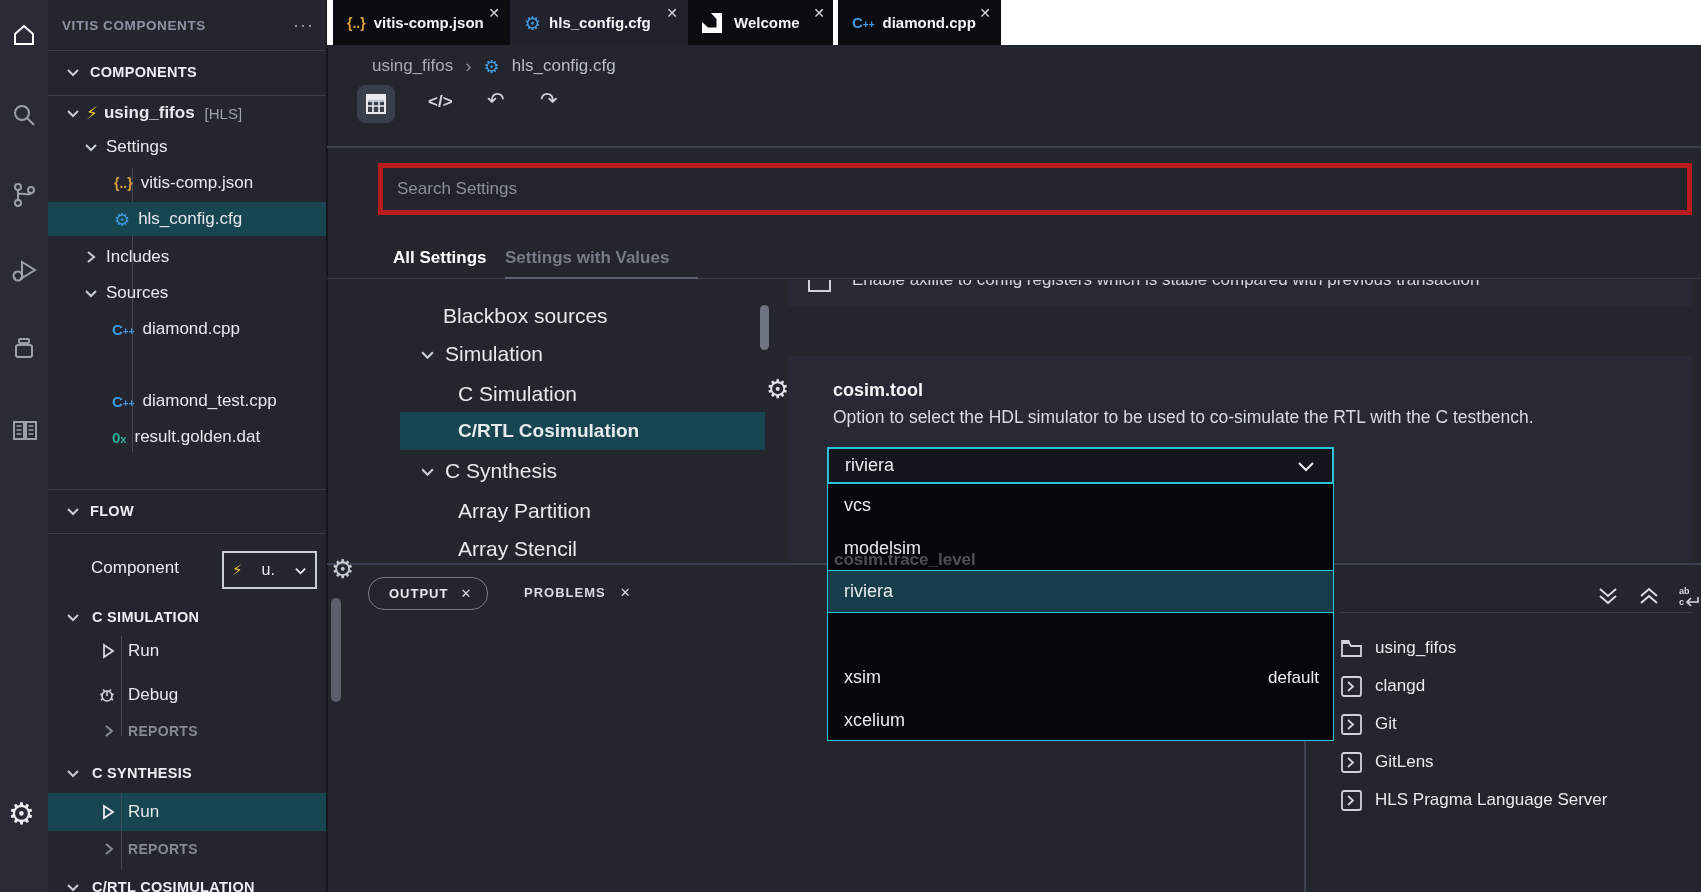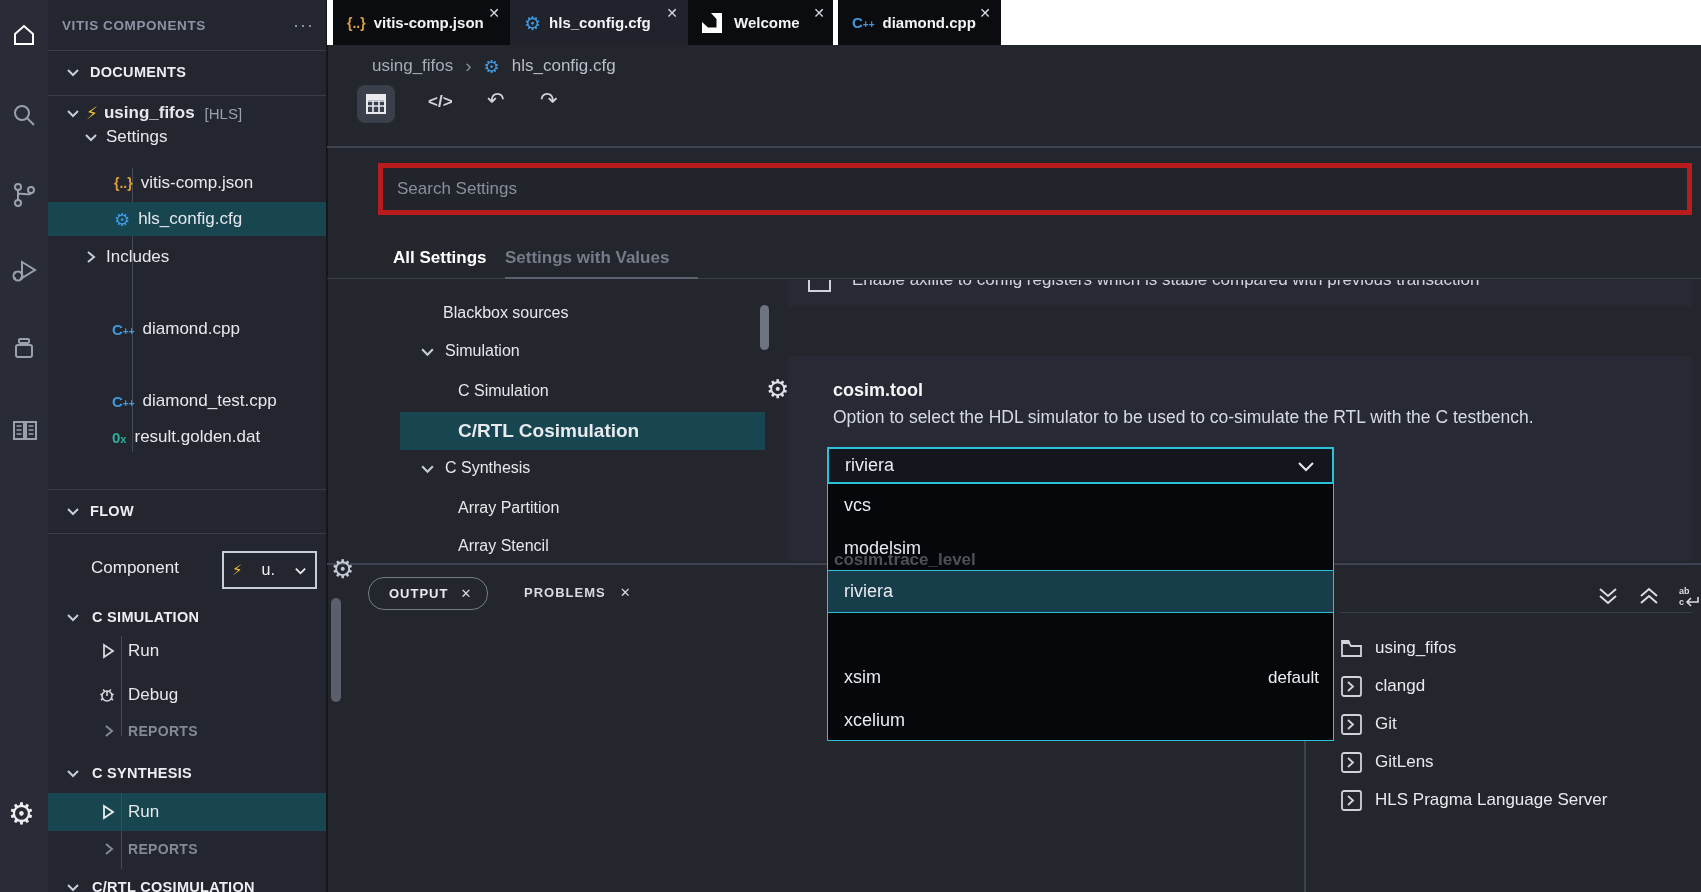--- a/index.html
+++ b/index.html
@@ -32,21 +32,21 @@
   .h-div{position:absolute;height:2px;background:#3e4250;}
   .v-div{position:absolute;width:2px;background:#3e4250;}
   .crumb{font-size:17px;color:#a7abb6;}
   .tool-ico{color:#d2d5dd;font-size:21px;}
   
   #search-input{position:absolute;left:378px;top:163px;width:1314px;height:52px;box-sizing:border-box;
     background:#22242c;border:5px solid #b91c1c;color:#c6cad3;font-size:17px;padding:0 14px;outline:none;
     font-family:"Liberation Sans","DejaVu Sans",sans-serif;}
   #search-input::placeholder{color:#8a8f9b;}
   .set-tab{position:absolute;top:248px;font-size:17px;}
-  .stree-row{position:absolute;font-size:16px;color:#e6e8ec;display:flex;align-items:center;}
+  .stree-row{position:absolute;font-size:21px;color:#e6e8ec;display:flex;align-items:center;}
   .block{position:absolute;left:788px;width:904px;background:#272a34;}
   
   #dd-select{position:absolute;left:827px;top:447px;width:507px;height:37px;box-sizing:border-box;
     border:2px solid #2bc2d9;background:#14161d;display:flex;align-items:center;z-index:31;}
   #dd-list{position:absolute;left:827px;top:484px;width:507px;height:257px;box-sizing:border-box;
     background:#06070b;border-left:1px solid #2bc2d9;border-right:1px solid #2bc2d9;border-bottom:1px solid #2bc2d9;z-index:30;}
   .dd-row{position:absolute;left:0;width:100%;height:43px;display:flex;align-items:center;
     font-size:18px;color:#e9ebf0;box-sizing:border-box;padding-left:16px;z-index:2;}
   .dd-row.hl{background:#163d49;border-top:1px solid #2bc2d9;border-bottom:1px solid #2bc2d9;z-index:3;}
   
@@ -111,53 +111,59 @@
     <div class="abs row" style="left:14px;top:8px;width:252px;height:34px;justify-content:space-between">
       <span style="font-weight:bold;font-size:13.5px;letter-spacing:.6px;color:#8d93a5">VITIS COMPONENTS</span>
       <span style="color:#9aa0ac;font-size:18px;letter-spacing:1px">···</span>
     </div>
     <div class="sb-divider" style="top:50px"></div>
 
     <div class="tree-row" style="top:55px">
       <svg class="chev" style="margin:0 10px 0 18px" width="14" height="14" viewBox="0 0 14 14">
           <path d="M2 5 L7 10 L12 5" fill="none" stroke="#c8ccd5" stroke-width="2"></path>
         </svg>
-      <span class="sec-head">DOCUMENTS</span>
+      <span class="sec-head">COMPONENTS</span>
     </div>
     <div class="sb-divider" style="top:95px"></div>
 
     <div class="guide" style="left:84px;top:168px;height:284px"></div>
 
     <div class="tree-row" style="top:96px">
       <svg class="chev" style="margin:0 6px 0 18px" width="14" height="14" viewBox="0 0 14 14">
           <path d="M2 5 L7 10 L12 5" fill="none" stroke="#c8ccd5" stroke-width="2"></path>
         </svg>
       <span style="color:#f6c62d;font-size:17px;margin-right:6px;font-family:'DejaVu Sans',sans-serif">⚡</span>
       <b>using_fifos</b>
       <span style="color:#9aa0ad;font-size:15px;margin-left:10px">[HLS]</span>
     </div>
-    <div class="tree-row" style="top:120px">
+    <div class="tree-row" style="top:130px">
       <svg class="chev" style="margin:0 8px 0 36px" width="14" height="14" viewBox="0 0 14 14">
           <path d="M2 5 L7 10 L12 5" fill="none" stroke="#c8ccd5" stroke-width="2"></path>
         </svg>
       <span>Settings</span>
     </div>
     <div class="tree-row" style="top:166px">
       <span style="margin:0 8px 0 66px;color:#dda03f;font-weight:bold;font-size:14px">{..}</span>
       <span>vitis-comp.json</span>
     </div>
     <div class="tree-row sel" style="top:202px">
       <span style="margin:0 8px 0 66px;color:#3f9ae0;font-size:18px;font-family:'DejaVu Sans',sans-serif">⚙</span>
       <span>hls_config.cfg</span>
     </div>
     <div class="tree-row" style="top:240px">
       <svg class="chev" style="margin:0 8px 0 36px" width="14" height="14" viewBox="0 0 14 14">
           <path d="M4 2 L10 7 L4 12" fill="none" stroke="#c8ccd5" stroke-width="2"></path>
         </svg>
       <span>Includes</span>
+    </div>
+    <div class="tree-row" style="top:276px">
+      <svg class="chev" style="margin:0 8px 0 36px" width="14" height="14" viewBox="0 0 14 14">
+          <path d="M2 5 L7 10 L12 5" fill="none" stroke="#c8ccd5" stroke-width="2"></path>
+        </svg>
+      <span>Sources</span>
     </div>
     <div class="tree-row" style="top:312px">
       <span style="margin:0 8px 0 64px;color:#3f9ae0;font-weight:bold;font-size:15px">C<span style="font-size:10px">++</span></span>
       <span>diamond.cpp</span>
     </div>
     <div class="tree-row" style="top:384px">
       <span style="margin:0 8px 0 64px;color:#3f9ae0;font-weight:bold;font-size:15px">C<span style="font-size:10px">++</span></span>
       <span>diamond_test.cpp</span>
     </div>
     <div class="tree-row" style="top:420px">

